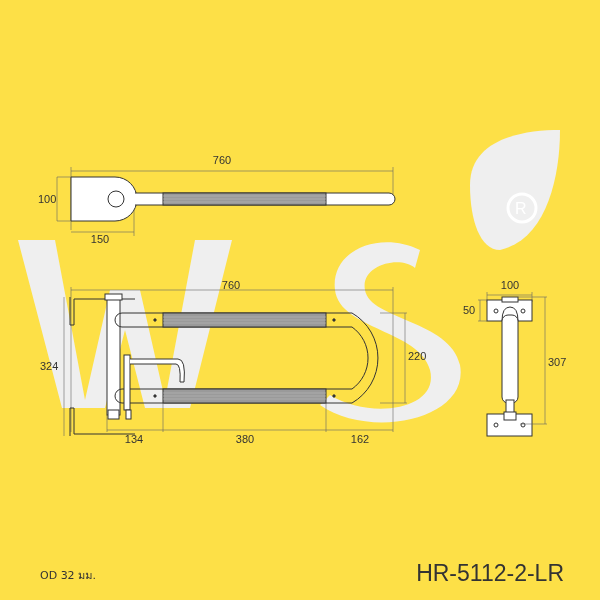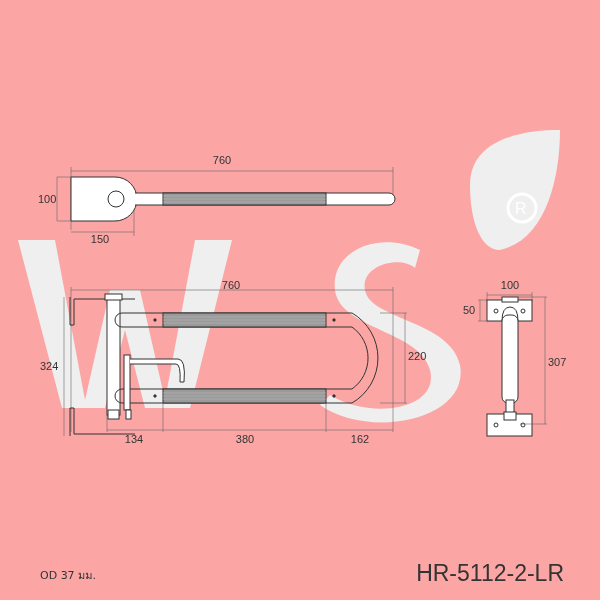--- a/index.html
+++ b/index.html
@@ -1,16 +1,16 @@
 <!DOCTYPE html>
 <html><head>
 <meta charset="utf-8">
 <style>
   html,body{margin:0;padding:0;background:#fff;}
-  #root{position:relative;width:600px;height:600px;overflow:hidden;background:#fca5a5;font-family:"Liberation Sans",sans-serif;}
+  #root{position:relative;width:600px;height:600px;overflow:hidden;background:#fde047;font-family:"Liberation Sans",sans-serif;}
   svg{position:absolute;left:0;top:0;}
   .dim{font-family:"Liberation Sans",sans-serif;font-size:11px;fill:#333;}
   .foot-left{position:absolute;left:40px;top:566px;font-size:11px;color:#333;font-family:"DejaVu Sans",sans-serif;}
   .foot-right{position:absolute;right:36px;top:560px;font-size:23px;color:#333;font-family:"Liberation Sans",sans-serif;}
 </style>
 </head>
 <body>
 
 <div id="root">
 <svg width="600" height="600" viewBox="0 0 600 600">
@@ -117,15 +117,15 @@
     <line x1="478" y1="321" x2="487" y2="321" stroke="#666" stroke-width="0.6"></line>
     <line x1="545" y1="297" x2="545" y2="424" stroke="#666" stroke-width="0.6"></line>
     <line x1="518" y1="297" x2="547" y2="297" stroke="#666" stroke-width="0.6"></line>
     <line x1="520" y1="424" x2="547" y2="424" stroke="#666" stroke-width="0.6"></line>
   </g>
   <text class="dim" x="510" y="289" text-anchor="middle">100</text>
   <text class="dim" x="463" y="314">50</text>
   <text class="dim" x="548" y="366">307</text>
 </svg>
 
-<div class="foot-left">OD 37 มม.</div>
+<div class="foot-left">OD 32 มม.</div>
 <div class="foot-right">HR-5112-2-LR</div>
 </div>
 
 </body></html>

